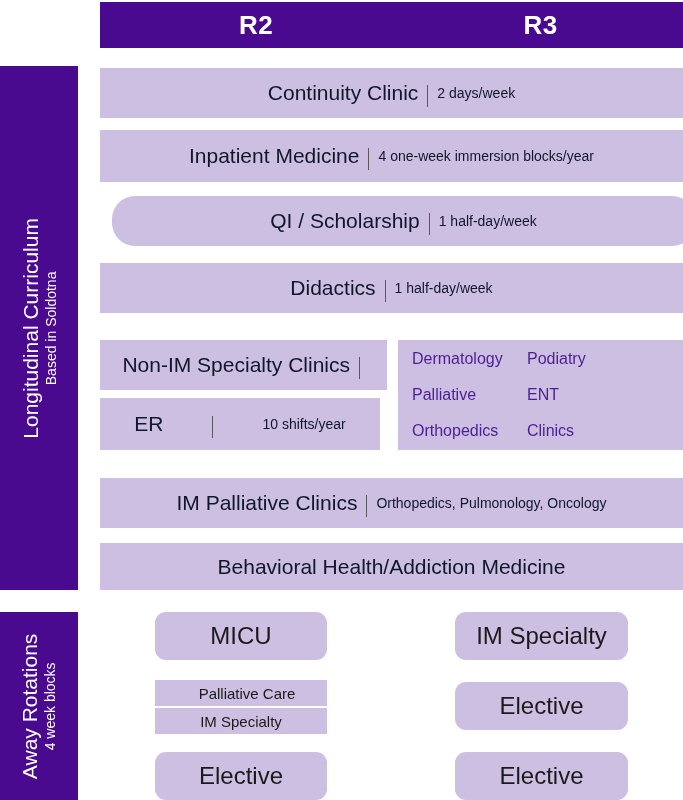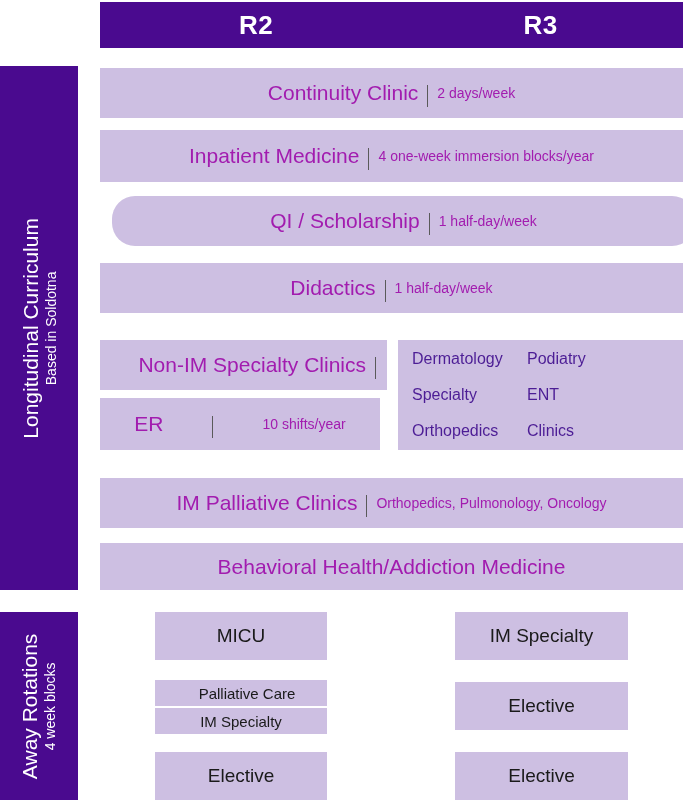--- a/index.html
+++ b/index.html
@@ -61,21 +61,21 @@
     display: block;
     margin-top: 1px;
   }
 
   
   .bar {
     background: #cdbfe2;
     display: flex;
     align-items: center;
     justify-content: center;
-    color: #a21caf;
+    color: #0f172a;
   }
   .bar-label {
     font-size: 21px;
     font-weight: normal;
     white-space: nowrap;
   }
   .bar-detail {
     font-size: 14px;
     font-weight: normal;
     white-space: nowrap;
@@ -85,21 +85,21 @@
     width: 1px;
     height: 22px;
     background: #5a5a5a;
     margin: 0 9px;
     vertical-align: middle;
     position: relative;
     top: 3px;
   }
 
   
-  .bar.left-pad { justify-content: flex-end; padding-right: 2px; }
+  .bar.left-pad { justify-content: flex-end; padding-right: 18px; }
 
   
   .spec-col {
     background: #cdbfe2;
     display: flex;
     flex-direction: column;
     justify-content: center;
     padding-left: 14px;
     box-sizing: border-box;
   }
@@ -114,21 +114,21 @@
   .spec-b { width: 110px; }
 
   
   .box {
     background: #cdbfe2;
     display: flex;
     align-items: center;
     justify-content: center;
     color: #1a1a1a;
   }
-  .box-lg { font-size: 19px; }
+  .box-lg { font-size: 24px; border-radius: 11px; }
   .box-sm { font-size: 15px; }
 </style>
 </head>
 <body>
 
 <div class="canvas">
 
   <div class="abs hdr" style="left:100px; top:2px; width:312px; height:46px;text-align:center;">
     <span>R2</span>
   </div>
@@ -178,21 +178,21 @@
     <span class="bar-label">Non-IM Specialty Clinics</span>
     <span class="sep"></span>
   </div>
 
   <div class="abs spec-col" style="left:398px; top:340px; width:285px; height:110px;">
     <div class="spec-row">
       <span class="spec-a">Dermatology</span>
       <span class="spec-b">Podiatry</span>
     </div>
     <div class="spec-row">
-      <span class="spec-a">Specialty</span>
+      <span class="spec-a">Palliative</span>
       <span class="spec-b">ENT</span>
     </div>
     <div class="spec-row">
       <span class="spec-a">Orthopedics</span>
       <span class="spec-b">Clinics</span>
     </div>
   </div>
 
   <div class="abs bar" style="left:100px; top:398px; width:280px; height:52px;gap:40px;">
     <span class="bar-label">ER</span>

